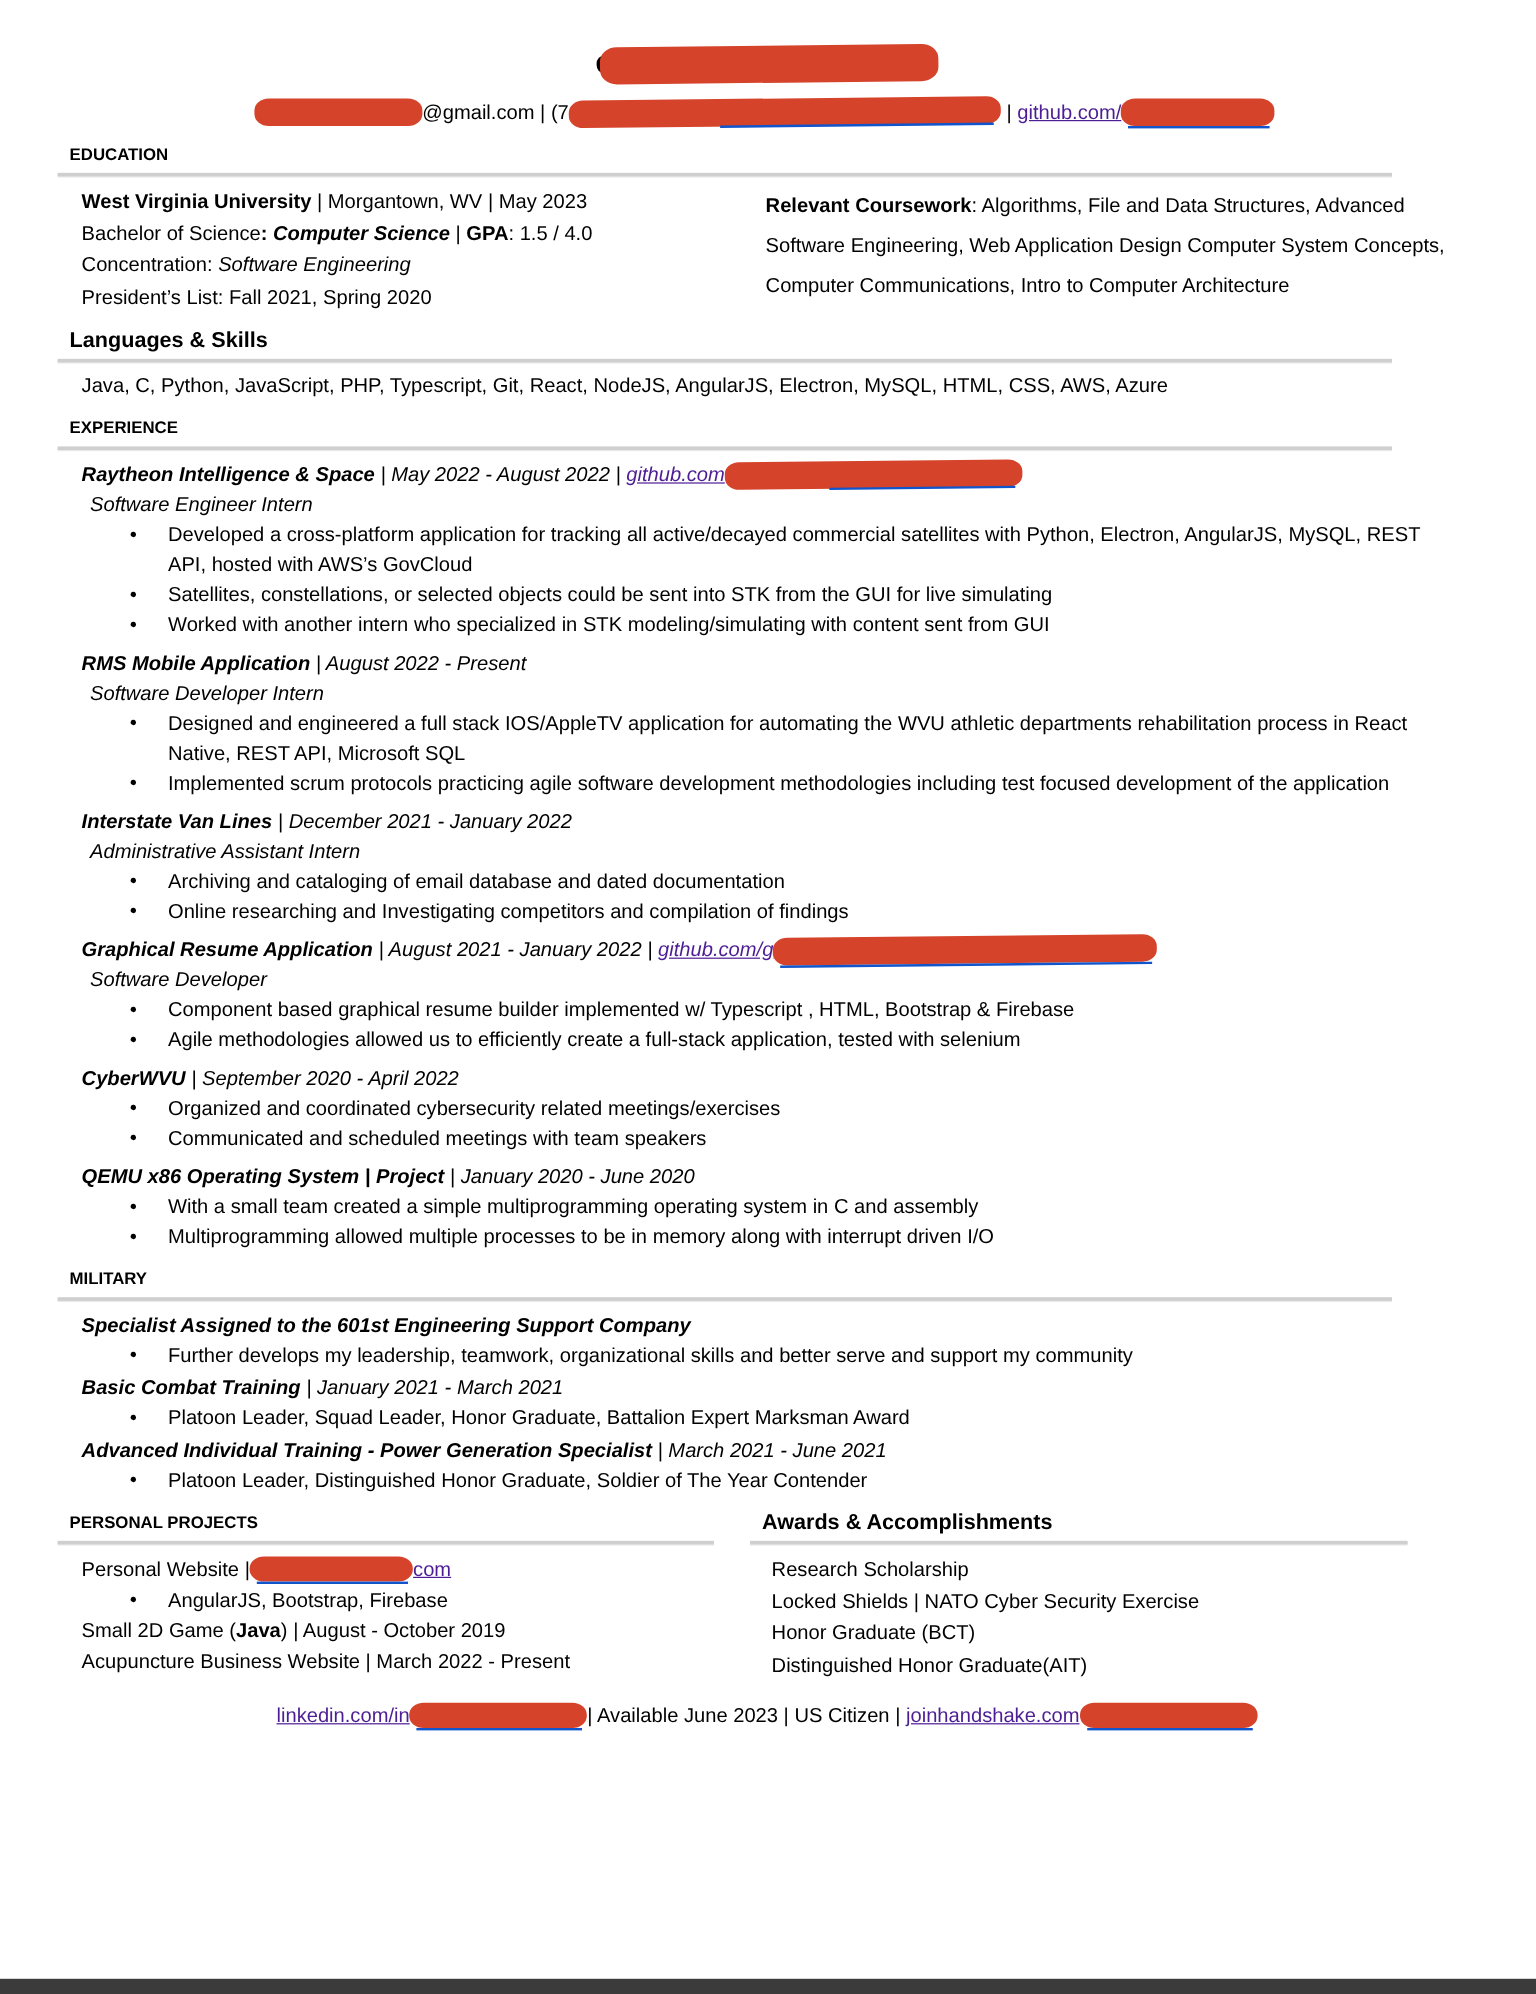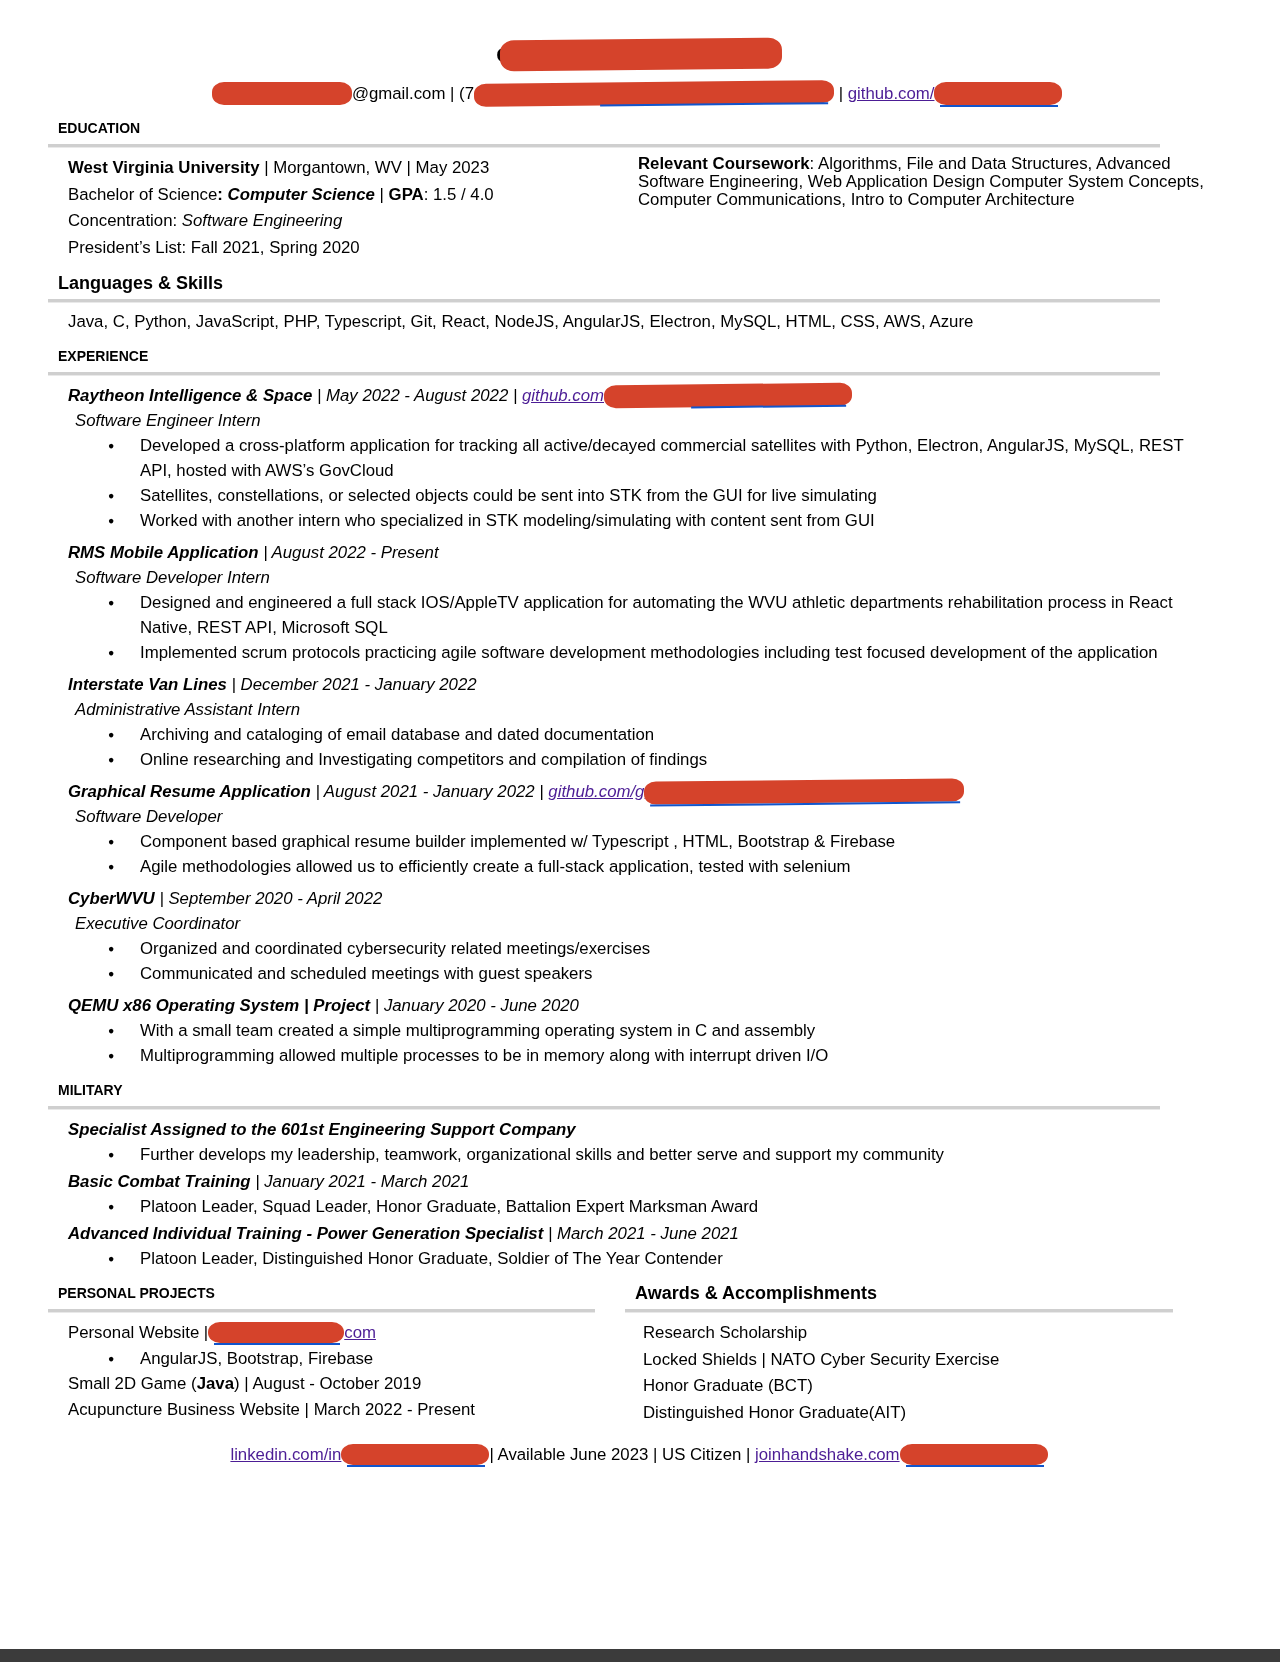--- a/index.html
+++ b/index.html
@@ -41,21 +41,21 @@
   h3.subsec { font-size:18px; font-weight:bold; margin-top:10px; height:24px; line-height:24px; }
   .rule {
     height:3px; background:#cfcfcf; border:none;
     margin:4px 0 8px -10px; width:1112px;
     box-shadow:0 1px 0 #e9e9e9;
   }
   .rule.half-l { width:547px; }
   .rule.half-r { width:548px; }
   .edu-grid { display:grid; grid-template-columns:580px 1fr; }
   .edu-left { padding-left:10px; line-height:26.5px; }
-  .edu-right { line-height:18px; padding-right:4px; }
+  .edu-right { line-height:33px; padding-right:4px; }
   .skills-line { padding-left:10px; line-height:24px; margin-bottom:4px; }
   .entry { margin-top:7px; }
   .entry-title { padding-left:10px; line-height:25px;font-style:italic; }
   .role { padding-left:17px; line-height:25px; }
   .bullet { position:relative; padding-left:82px; padding-right:18px; line-height:25px; }
   .bullet::before {
     content:"●"; position:absolute; left:50px; top:0;
     font-size:10.5px; line-height:25px;
   }
   .two-col { display:grid; grid-template-columns:577px 1fr; margin-top:10px; }
@@ -140,23 +140,22 @@
     </div>
     <div class="role i">Software Developer</div>
     <div class="bullet"><span>Component based graphical resume builder implemented w/ Typescript , HTML, Bootstrap &amp; Firebase</span></div>
     <div class="bullet"><span>Agile methodologies allowed us to efficiently create a full-stack application, tested with selenium</span></div>
   </div>
 
   <div class="entry">
     <div class="entry-title">
       <span class="b">CyberWVU</span><span> | September 2020 - April 2022</span>
     </div>
-    <div class="role i">Executive Coordinator</div>
     <div class="bullet"><span>Organized and coordinated cybersecurity related meetings/exercises</span></div>
-    <div class="bullet"><span>Communicated and scheduled meetings with guest speakers</span></div>
+    <div class="bullet"><span>Communicated and scheduled meetings with team speakers</span></div>
   </div>
 
   <div class="entry">
     <div class="entry-title">
       <span class="b">QEMU x86 Operating System | Project</span><span> | January 2020 - June 2020</span>
     </div>
     <div class="bullet"><span>With a small team created a simple multiprogramming operating system in C and assembly</span></div>
     <div class="bullet"><span>Multiprogramming allowed multiple processes to be in memory along with interrupt driven I/O</span></div>
   </div>
 

